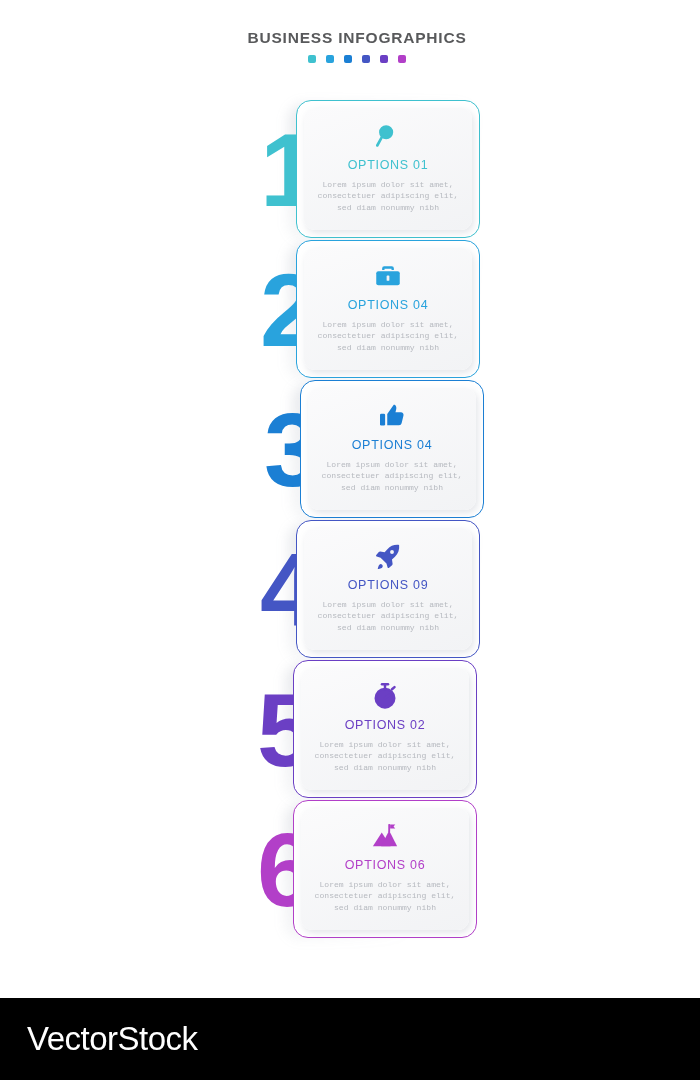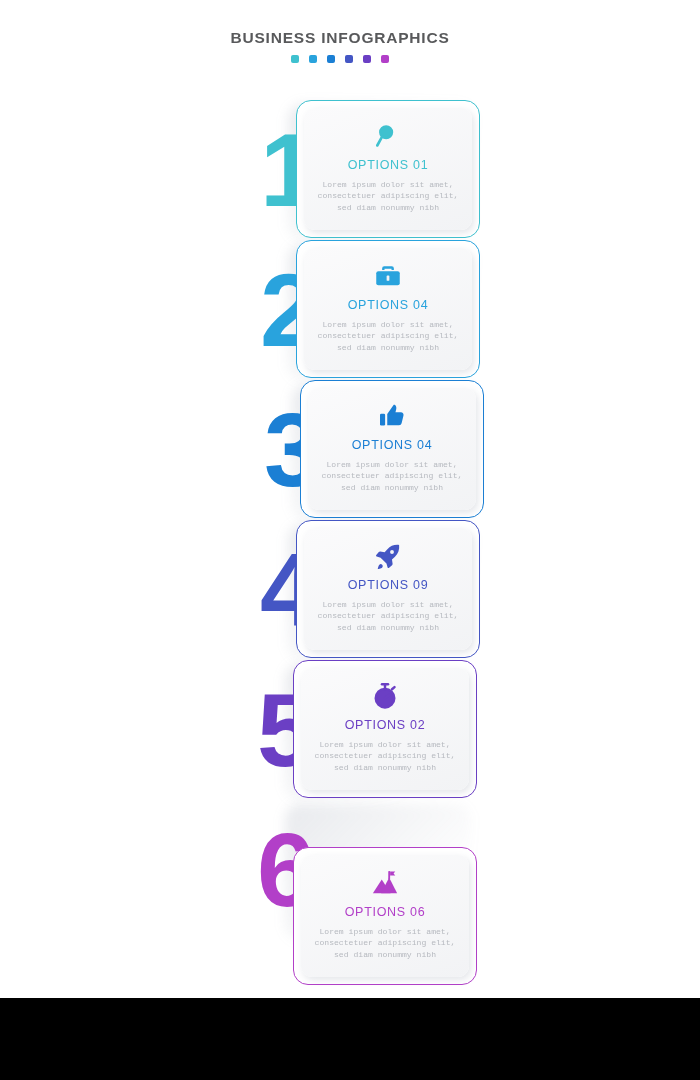--- a/index.html
+++ b/index.html
@@ -12,21 +12,21 @@
     height: 1080px;
     position: relative;
     overflow: hidden;
     font-family: "Liberation Sans", sans-serif;
   }
 
   
   #header {
     position: absolute;
     top: 30px;
-    left: 0;
+    left: 17px;
     width: 648px;
     text-align: center;
     padding-left: 16px;
   }
   #header-title {
     font-family: "Liberation Sans", sans-serif;
     font-size: 15.5px;
     font-weight: bold;
     letter-spacing: 0.8px;
     color: #58595b;
@@ -273,31 +273,32 @@
             </svg>
           </div>
           <div class="step-label" style="color: rgb(107, 63, 196);">OPTIONS 02</div>
           <div class="step-desc">Lorem ipsum dolor sit amet, consectetuer adipiscing elit, sed diam nonummy nibh</div>
         </div>
       </div>
     </div>
     <div class="step" style="top: 700px; left: 249px;">
       <div class="step-shadow"></div>
       <div class="step-number" style="color: rgb(178, 63, 200);">6</div>
-      <div class="step-card" style="border-color: rgb(178, 63, 200); margin-top: 47px;">
+      <div class="step-card" style="border-color: rgb(178, 63, 200);">
         <div class="step-inner">
           <div class="step-icon">
             <svg xmlns="http://www.w3.org/2000/svg" width="30" height="30" viewBox="0 0 24 24" fill="#b23fc8">
               <path d="M9.4 9.1 2.3 20.2h14.2L9.4 9.1z"></path>
               <path d="M15.3 7.6 8.9 20.2h12.8L15.3 7.6z"></path>
               <rect x="14.6" y="2.4" width="1.5" height="6.4" rx="0.5"></rect>
               <path d="M16.1 2.8h4.1l-1.35 1.55L20.2 5.9h-4.1z"></path>
             </svg>
           </div>
           <div class="step-label" style="color: rgb(178, 63, 200);">OPTIONS 06</div>
           <div class="step-desc">Lorem ipsum dolor sit amet, consectetuer adipiscing elit, sed diam nonummy nibh</div>
         </div>
       </div>
     </div>
   </div>
 
 <div id="footer">
+  <div id="footer-brand">VectorStock</div>
 </div>
 
 </body></html>

